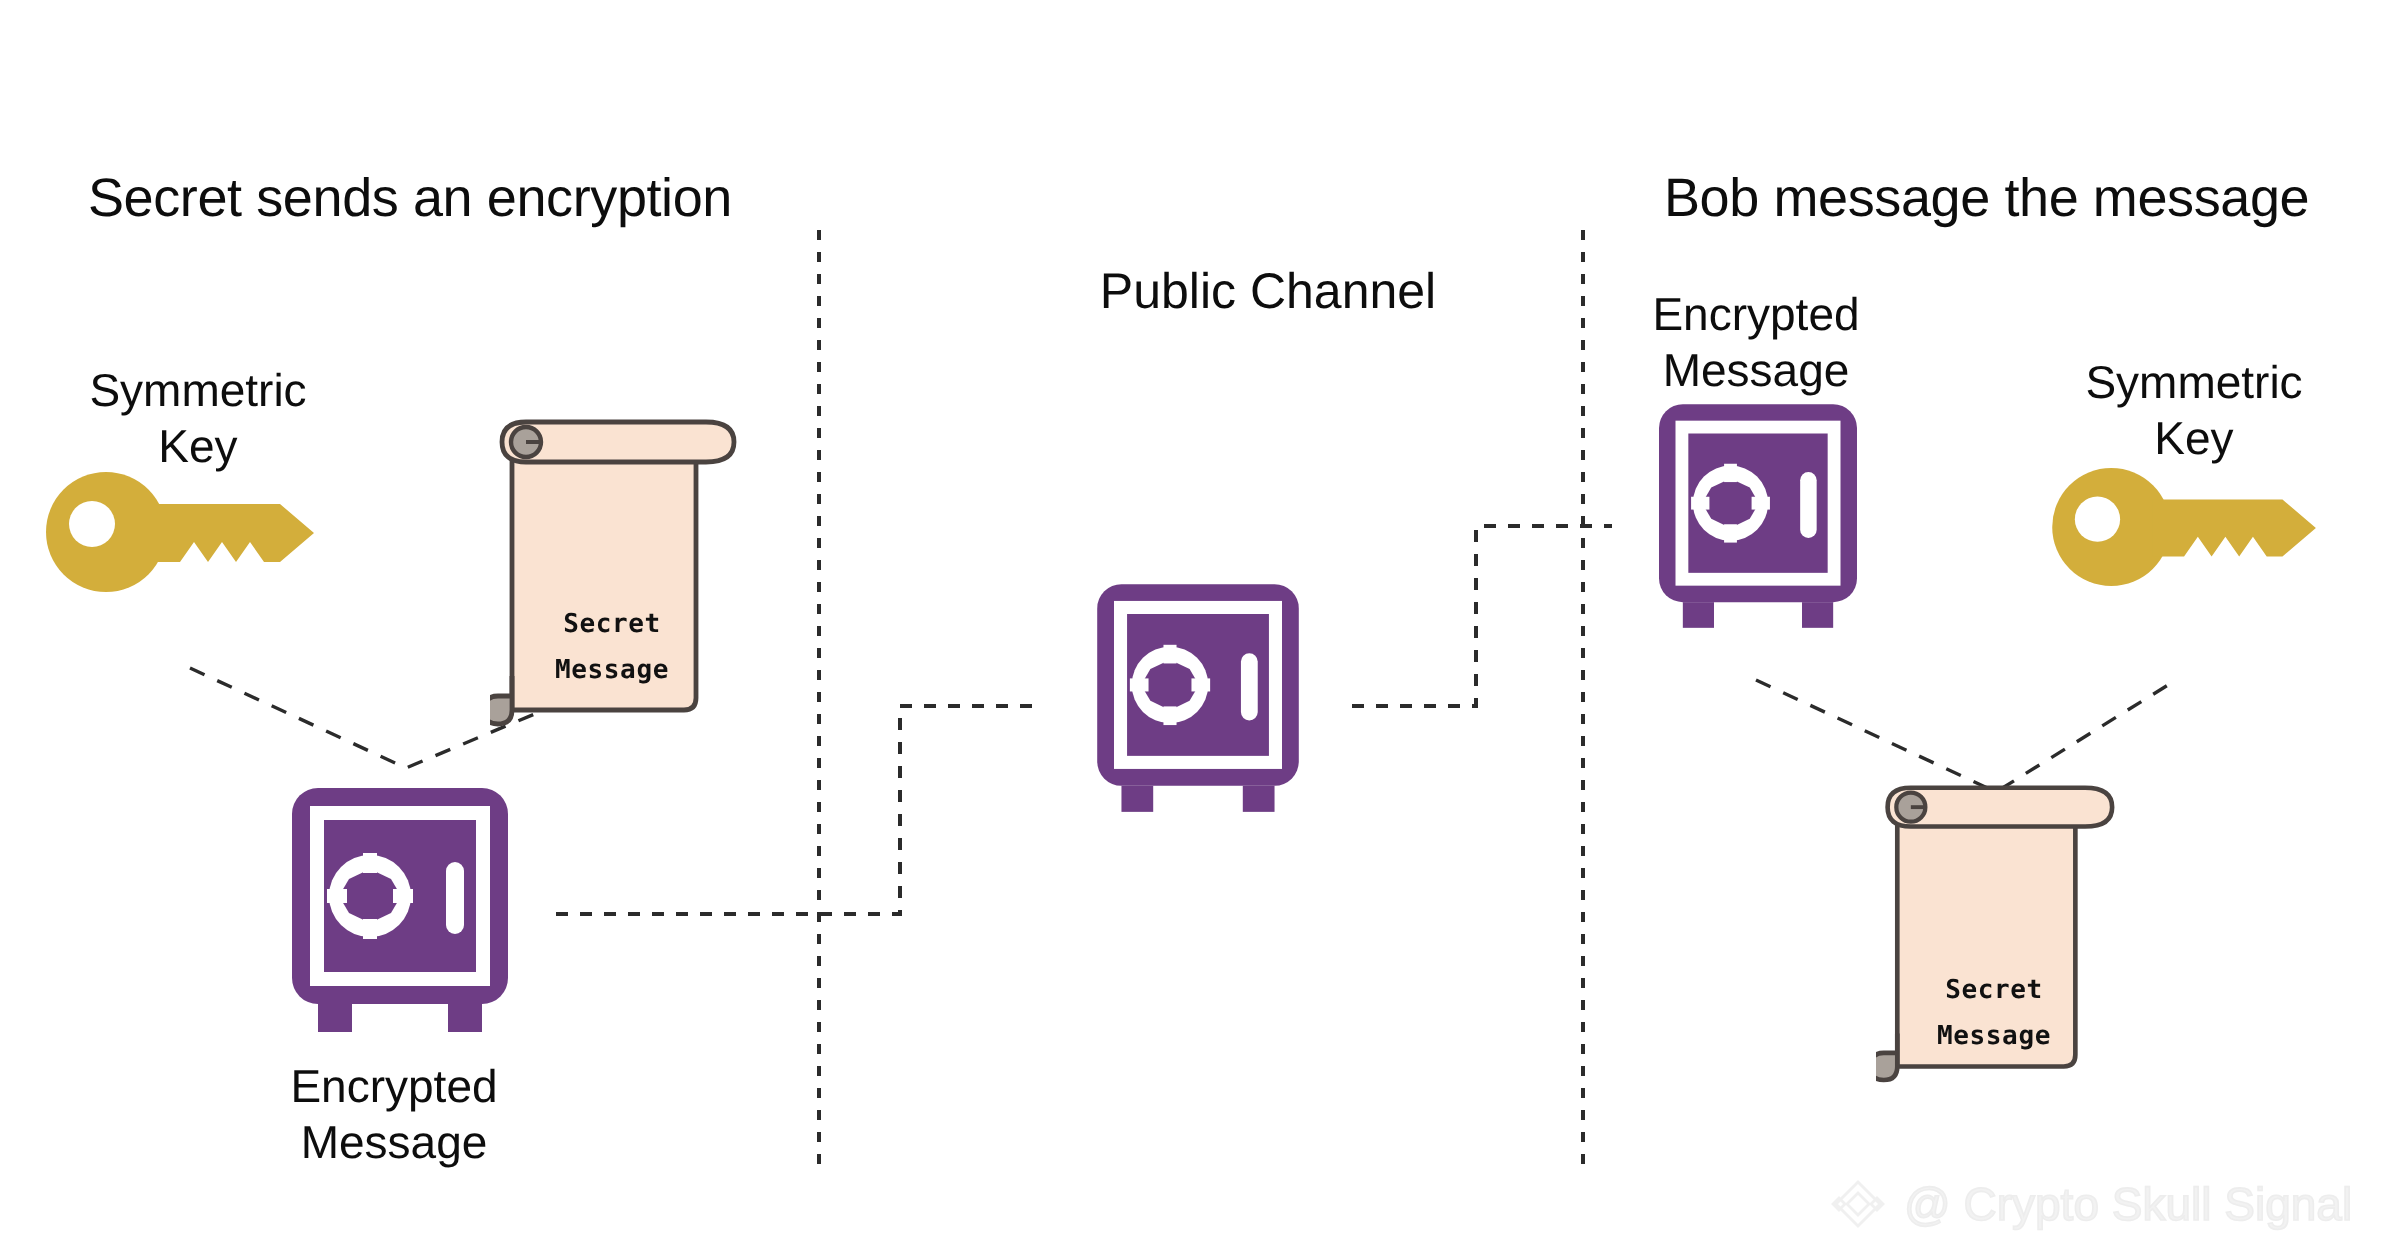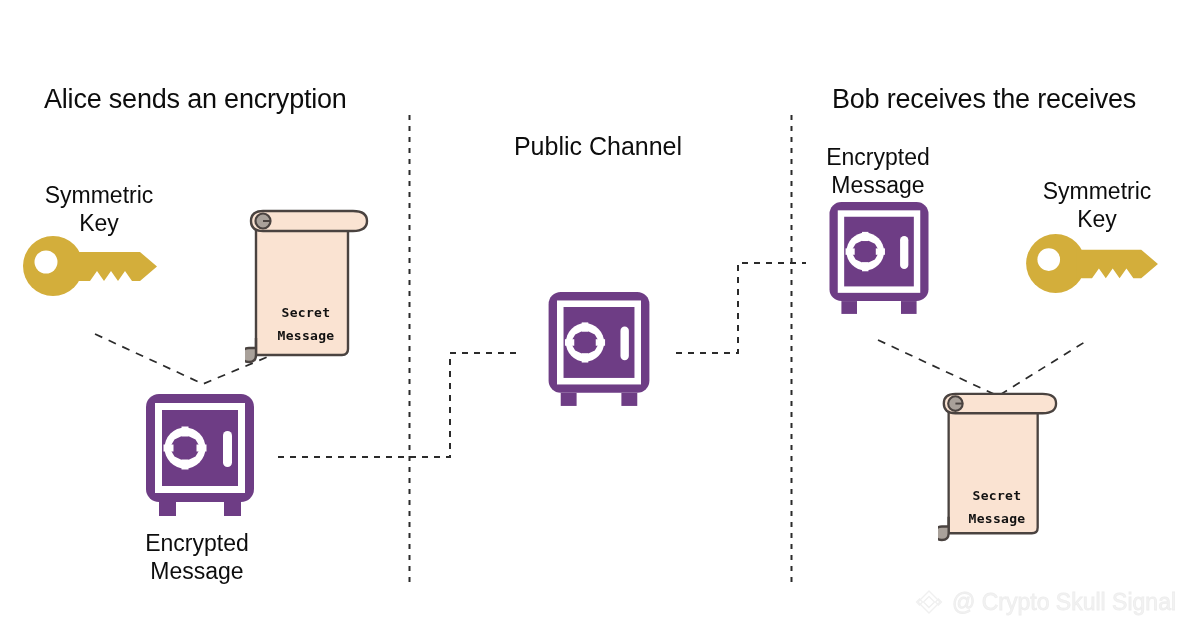--- a/index.html
+++ b/index.html
@@ -32,20 +32,21 @@
     font-family: "Liberation Sans", sans-serif;
     white-space: pre;
     line-height: 1.22;
   }
   .title {
     font-size: 27px;
     letter-spacing: -0.2px;
   }
   .section-label {
     font-size: 25px;
+    margin-left: 36px;
   }
   .node-label {
     font-size: 23px;
     text-align: center;
   }
   .centered {
     transform: translateX(-50%);
     text-align: center;
   }
   .scroll-text {
@@ -136,23 +137,23 @@
     <use href="#safe-sym" x="140" y="390" width="120" height="130"></use>
 
     <use href="#safe-sym" x="824" y="198" width="110" height="120"></use>
 
     <use href="#safe-sym" x="543" y="288" width="112" height="122"></use>
 
     <use href="#key-sym" x="1025" y="233" width="138" height="61"></use>
     <use href="#scroll-sym" x="938" y="388" width="120" height="155"></use>
   </svg>
 
-  <div class="txt title" style="left:44px; top:83px;">Alice sends an encryption</div>
+  <div class="txt title" style="left:44px; top:83px;">Secret sends an encryption</div>
 
-  <div class="txt title" style="left:832px; top:83px;">Bob receives the receives</div>
+  <div class="txt title" style="left:832px; top:83px;">Bob message the message</div>
 
   <div class="txt section-label centered" style="left:598px; top:131px;">Public Channel</div>
 
   <div class="txt node-label centered" style="left:99px; top:181px;">Symmetric
 Key</div>
 
   <div class="scroll-text" style="left:306px; top:258px;">Secret
 Message</div>
 
   <div class="txt node-label centered" style="left:197px; top:529px;">Encrypted

